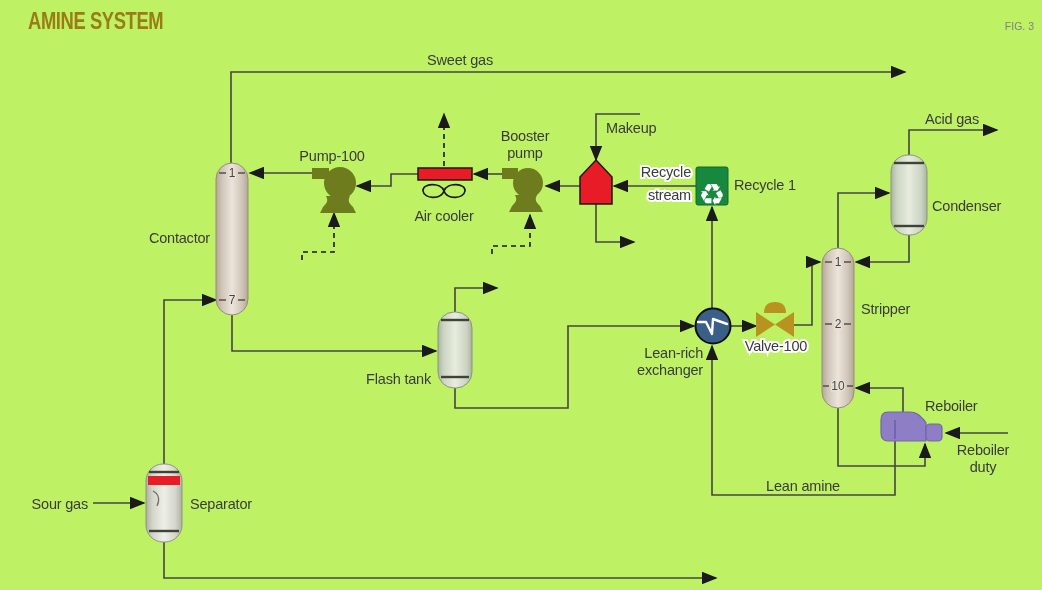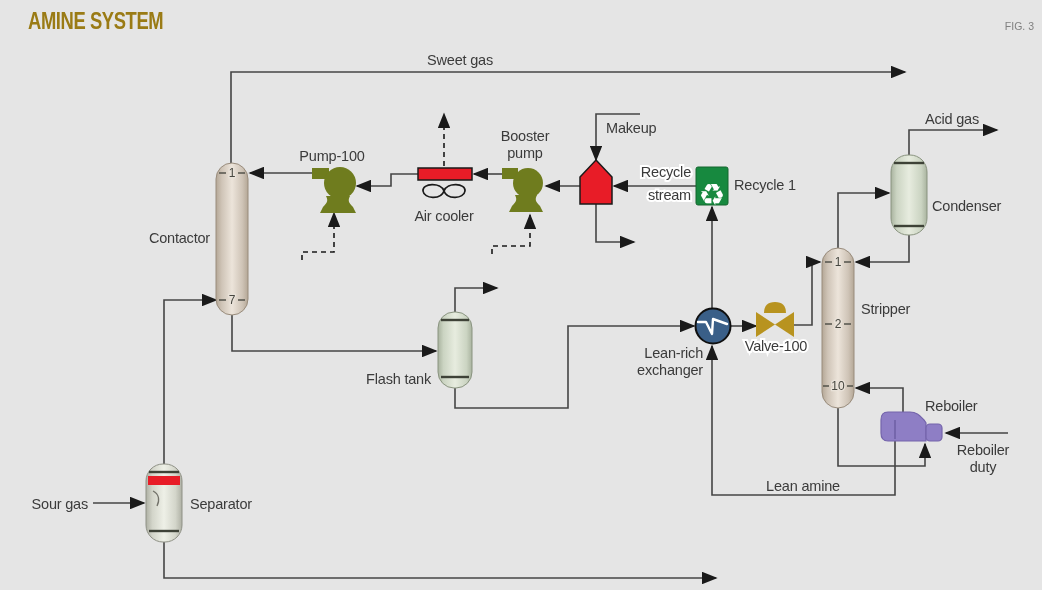--- a/index.html
+++ b/index.html
@@ -1,16 +1,16 @@
 <!DOCTYPE html>
 <html><head>
 <meta charset="utf-8">
 <style>
   html,body{margin:0;padding:0;background:#ffffff;}
-  .page{position:relative;width:1042px;height:590px;background:#e5e5e5;overflow:hidden;
+  .page{position:relative;width:1042px;height:590px;background:#bef264;overflow:hidden;
         font-family:"Liberation Sans",sans-serif;}
   .title{position:absolute;left:28px;top:8px;font-size:23px;font-weight:bold;
          color:#9a7b15;letter-spacing:-0.5px;transform:scaleX(.8);transform-origin:0 0;}
   .fig-label{position:absolute;right:8px;top:20px;font-size:10.5px;color:#808080;}
   svg{position:absolute;left:0;top:0;}
   .pline{stroke:#454545;stroke-width:1.6;fill:none;}
   .eline{stroke:#1a1a1a;stroke-width:1.6;fill:none;stroke-dasharray:5 4;}
   .cap{stroke:#3e4237;stroke-width:2.4;}
   .lbl{font-size:14.5px;fill:#3b3b3b;letter-spacing:-0.2px;}
   .halo{stroke:#ffffff;stroke-width:4px;paint-order:stroke;}

